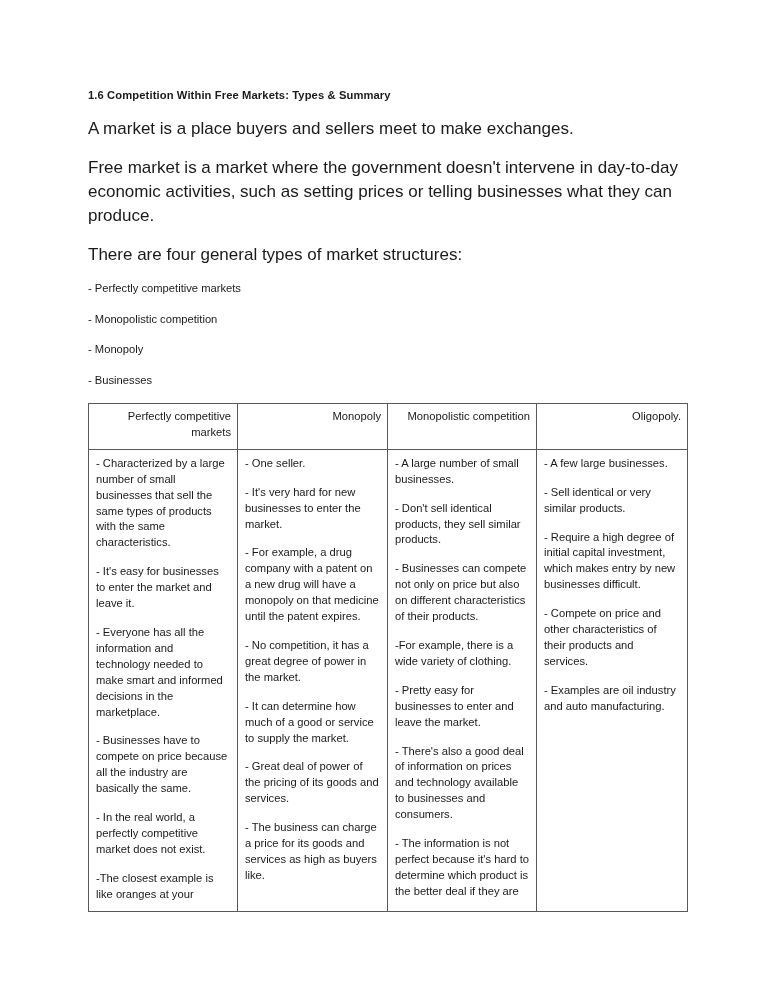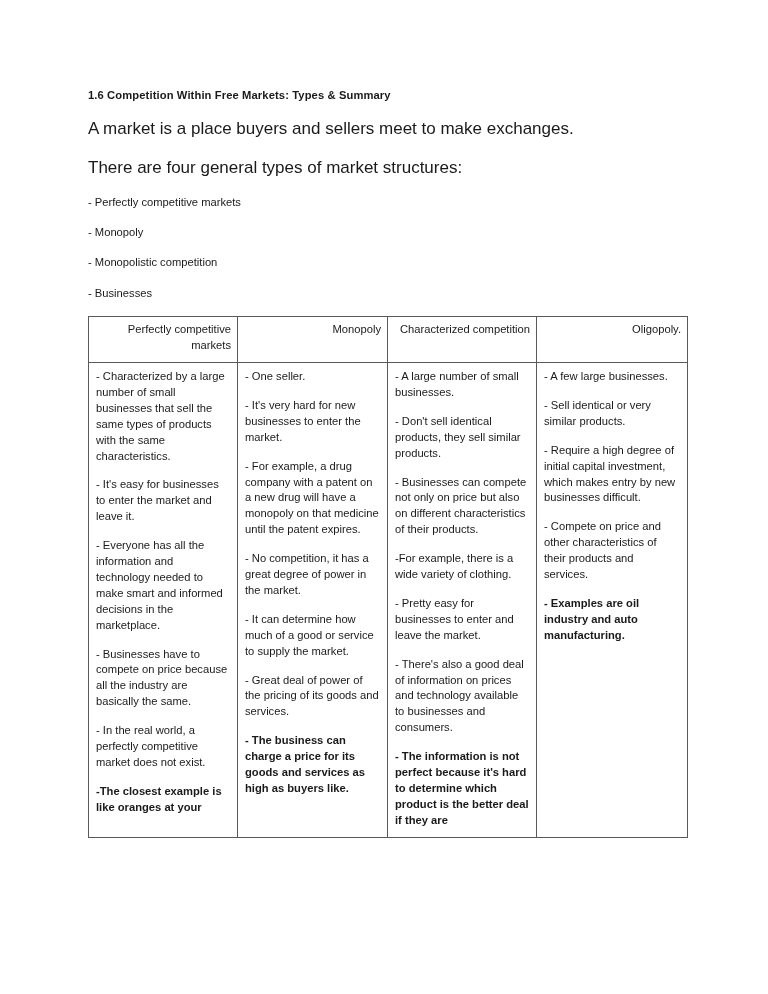--- a/index.html
+++ b/index.html
@@ -94,51 +94,51 @@
 
   table.market-table tbody tr td {
     border-top: none;
   }
 
   .cell-p {
     margin: 0 0 13px 0;
   }
   .cell-p:last-child {
     margin-bottom: 0;
-    font-weight: bold;
   }
 </style>
 </head>
 <body>
 
 <div class="page">
   <div class="content">
 
     <h1 class="doc-title">1.6 Competition Within Free Markets: Types &amp; Summary</h1>
 
     <p class="para">A market is a place buyers and sellers meet to make exchanges.</p>
+    <p class="para">Free market is a market where the government doesn't intervene in day-to-day economic activities, such as setting prices or telling businesses what they can produce.</p>
     <p class="para">There are four general types of market structures:</p>
 
     <p class="bullet">- Perfectly competitive markets</p>
+    <p class="bullet">- Monopolistic competition</p>
     <p class="bullet">- Monopoly</p>
-    <p class="bullet">- Monopolistic competition</p>
     <p class="bullet">- Businesses</p>
 
     <table class="market-table">
       <colgroup>
         <col class="c1">
           <col class="c2">
           <col class="c3">
           <col class="c4">
       </colgroup>
       <thead>
         <tr>
           <th>Perfectly competitive markets</th>
           <th>Monopoly</th>
-          <th>Characterized competition</th>
+          <th>Monopolistic competition</th>
           <th>Oligopoly.</th>
         </tr>
       </thead>
       <tbody>
         <tr>
           <td>
             <p class="cell-p">- Characterized by a large number of small businesses that sell the same types of products with the same characteristics.</p>
             <p class="cell-p">- It's easy for businesses to enter the market and leave it.</p>
             <p class="cell-p">- Everyone has all the information and technology needed to make smart and informed decisions in the marketplace.</p>
             <p class="cell-p">- Businesses have to compete on price because all the industry are basically the same.</p>

